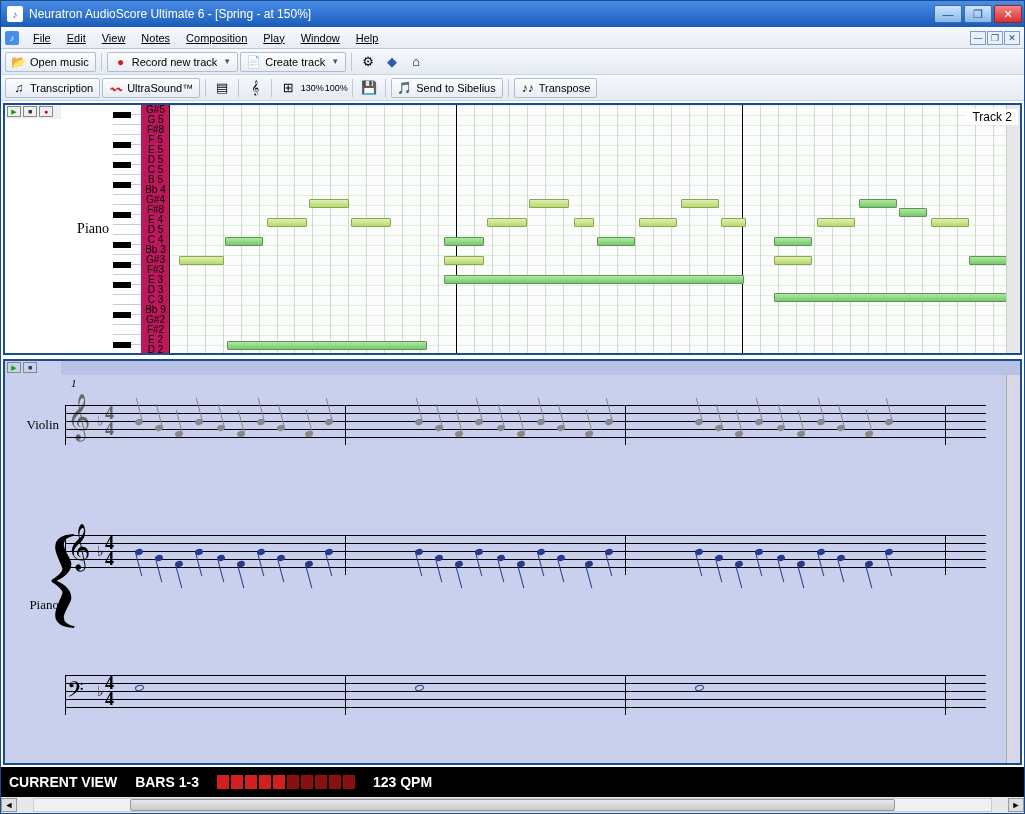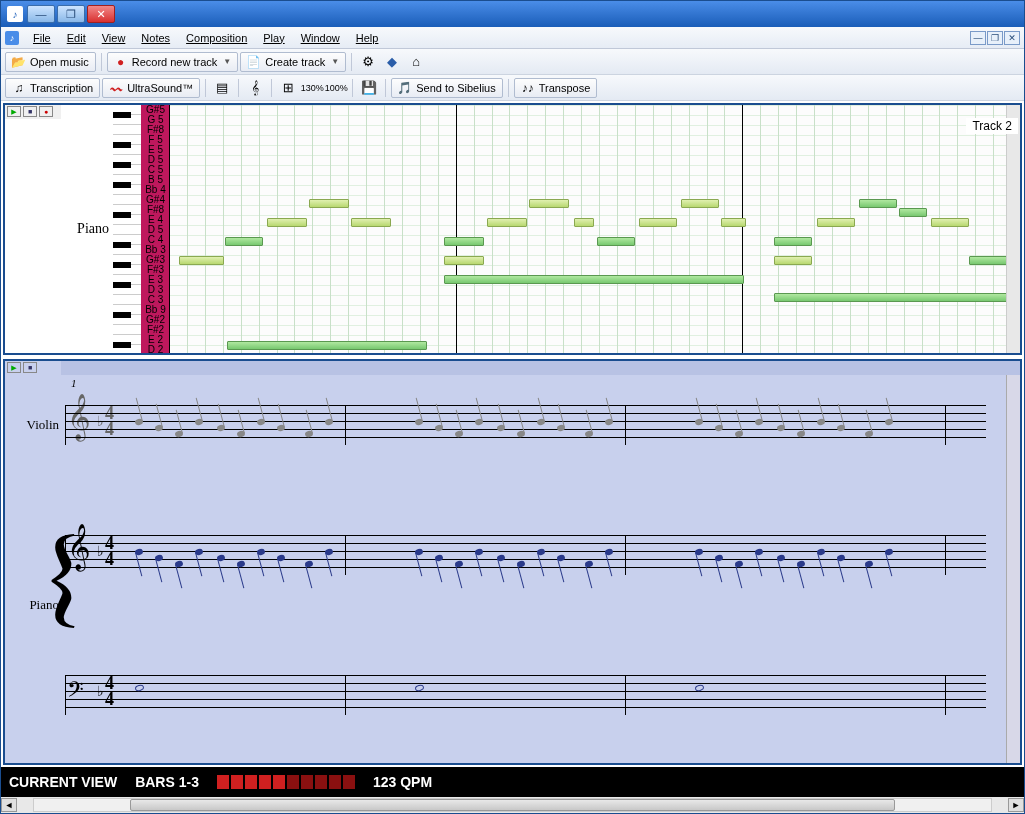--- a/index.html
+++ b/index.html
@@ -31,21 +31,21 @@
 .iconbtn { width: 22px; height: 20px; border: 1px solid transparent; display: flex; align-items: center; justify-content: center; cursor: pointer; border-radius:2px; font-size:13px;}
 
 
 .content { flex: 1; display: flex; flex-direction: column; background: #fff; overflow: hidden; }
 
 
 .piano-panel { height: 252px; border: 2px solid #1a4d8f; margin: 2px; position: relative; display: flex; flex-direction: column; background:#fff;}
 .panel-controls { width: 56px; height: 14px; background: #f0f0f0; display: flex; gap: 2px; padding: 1px 2px; position:absolute; top:0; left:0; z-index:5;}
 .pc-btn { width: 14px; height: 11px; border: 1px solid #888; display: flex; align-items: center; justify-content: center; font-size: 7px; cursor:pointer;}
 .pc-play{color:#0a0;} .pc-stop{color:#336;} .pc-rec{color:#c00;}
-.track-label { position: absolute; top: 13px; right: 2px; background: #fff; padding: 1px 6px; font-size: 12px; z-index:5;}
+.track-label { position: absolute; top: 4px; right: 2px; background: #fff; padding: 1px 6px; font-size: 12px; z-index:5;}
 
 .piano-roll-body { flex: 1; display: flex; overflow: hidden; }
 .instrument-label { width: 108px; display: flex; align-items: center; justify-content: flex-end; padding-right: 4px; font-family: Georgia, serif; font-size: 14px; background:#fff;}
 .piano-keys { width: 28px; position: relative; }
 .note-labels { width: 28px; font-size: 10px; line-height: 10px; text-align: center; padding-left:1px; background:#be185d;}
 .note-labels div{height:10px; white-space:nowrap;}
 .roll-grid { flex: 1; position: relative; background: #fcfcfc; overflow:hidden;}
 .roll-grid .vline { position: absolute; top: 0; bottom: 0; width: 1px; background: #c8e0c8; }
 .roll-grid .vline.bar { background: #000; width:1px;}
 .roll-grid .hline { position: absolute; left: 0; right: 0; height: 1px; background: #e0f0e0; }
@@ -91,20 +91,21 @@
 .wkey{position:absolute;left:0;width:28px;height:10px;border-bottom:1px solid #ccc;background:#fff;}
 .bkey{position:absolute;left:0;width:18px;height:6px;background:#000;z-index:2;}
 </style>
 </head>
 <body>
 
 <div class="window">
 
   <div class="titlebar">
     <div class="icon">♪</div>
+    <div class="title">Neuratron AudioScore Ultimate 6 - [Spring - at 150%]</div>
     <div class="winbtns">
       <div class="winbtn">—</div>
       <div class="winbtn">❐</div>
       <div class="winbtn close">✕</div>
     </div>
   </div>
 
   <div class="menubar">
     <div class="appicon">♪</div>
     <div class="menu-item"><span>File</span></div>

